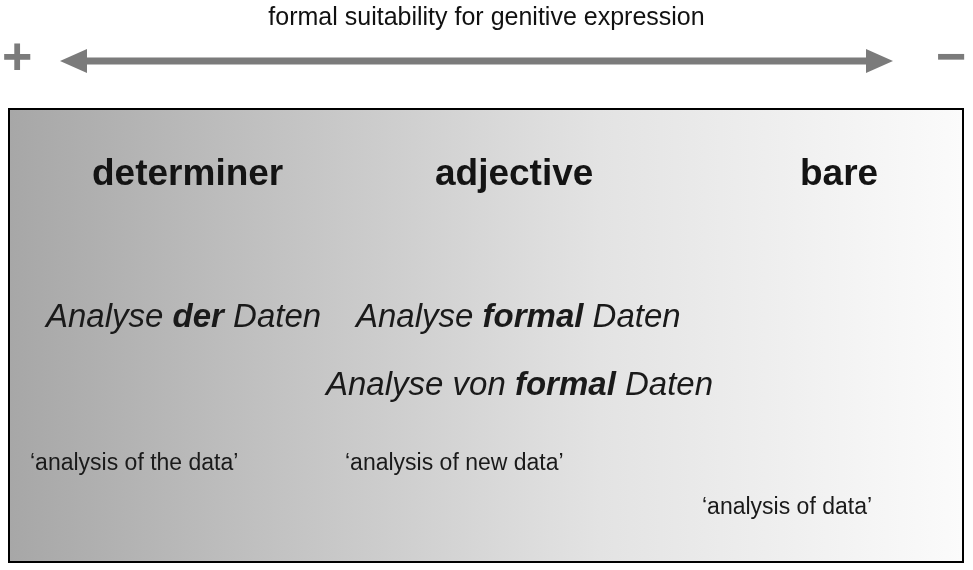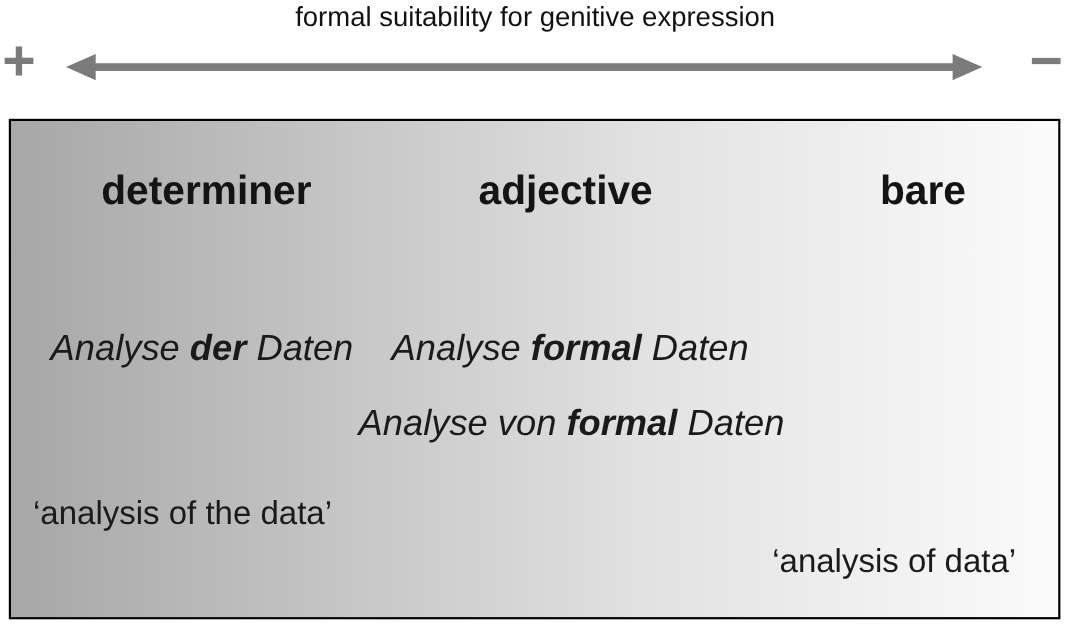--- a/index.html
+++ b/index.html
@@ -78,21 +78,21 @@
     white-space: nowrap;
     line-height: 1.1;
   }
   .example b { font-weight: 700; }
   .ex-1 { left: 36px;  top: 188px; }
   .ex-2 { left: 346px; top: 188px; }
   .ex-3 { left: 316px; top: 256px; }
   .ex-4 { left: 686px; top: 256px; }
   .gloss {
     position: absolute;
-    font-size: 30px;
+    font-size: 23px;
     font-style: normal;
     color: #1a1a1a;
     white-space: nowrap;
     line-height: 1.1;
   }
   .gl-1 { left: 20px;  top: 340px; }
   .gl-2 { left: 335px; top: 340px; }
   .gl-3 { left: 692px; top: 340px; margin-top: 44px; }
 </style>
 </head>
@@ -122,18 +122,19 @@
 
     <div class="example ex-1"><span>Analyse </span><b>der</b><span> Daten</span></div>
 
     <div class="example ex-2"><span>Analyse </span><b>formal</b><span> Daten</span></div>
 
     <div class="example ex-3"><span>Analyse von </span><b>formal</b><span> Daten</span></div>
 
 
     <div class="gloss gl-1">‘analysis of the data’</div>
 
+    <div class="gloss gl-2">‘analysis of new data’</div>
 
     <div class="gloss gl-3">‘analysis of data’</div>
 
   </div>
 
 </div>
 
 </body></html>

